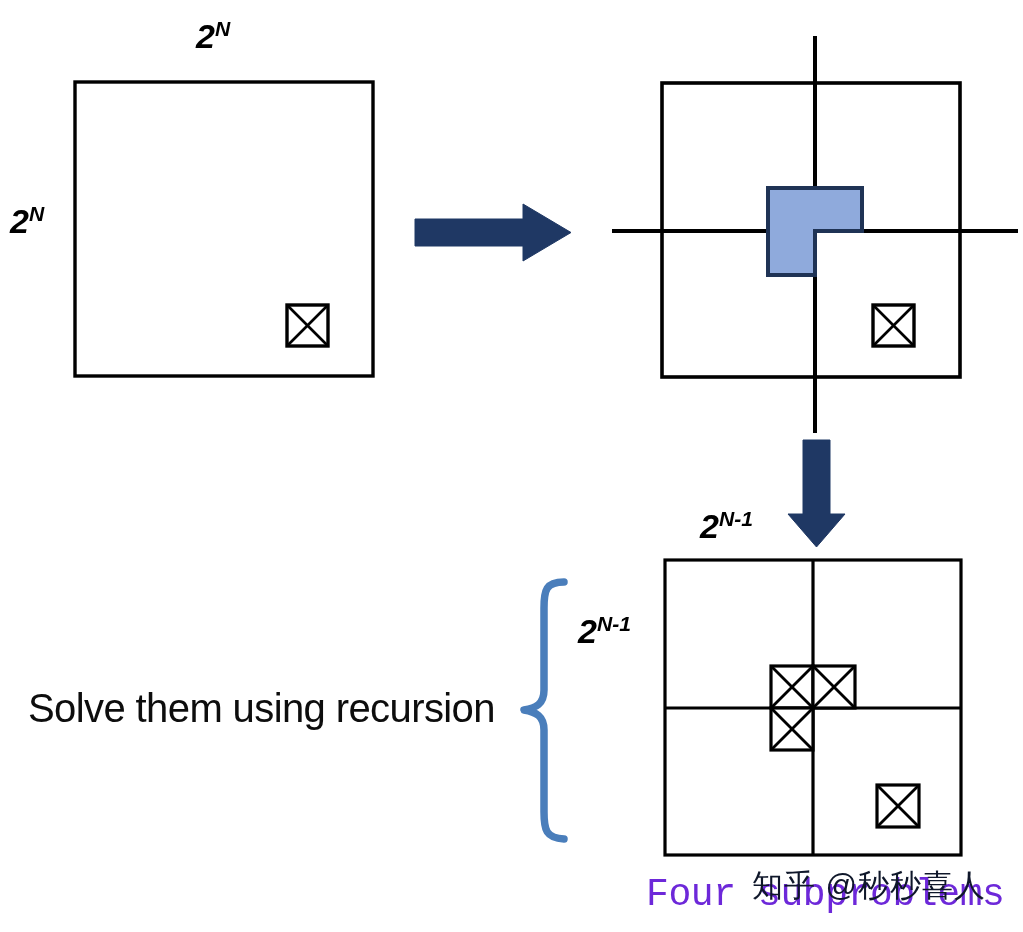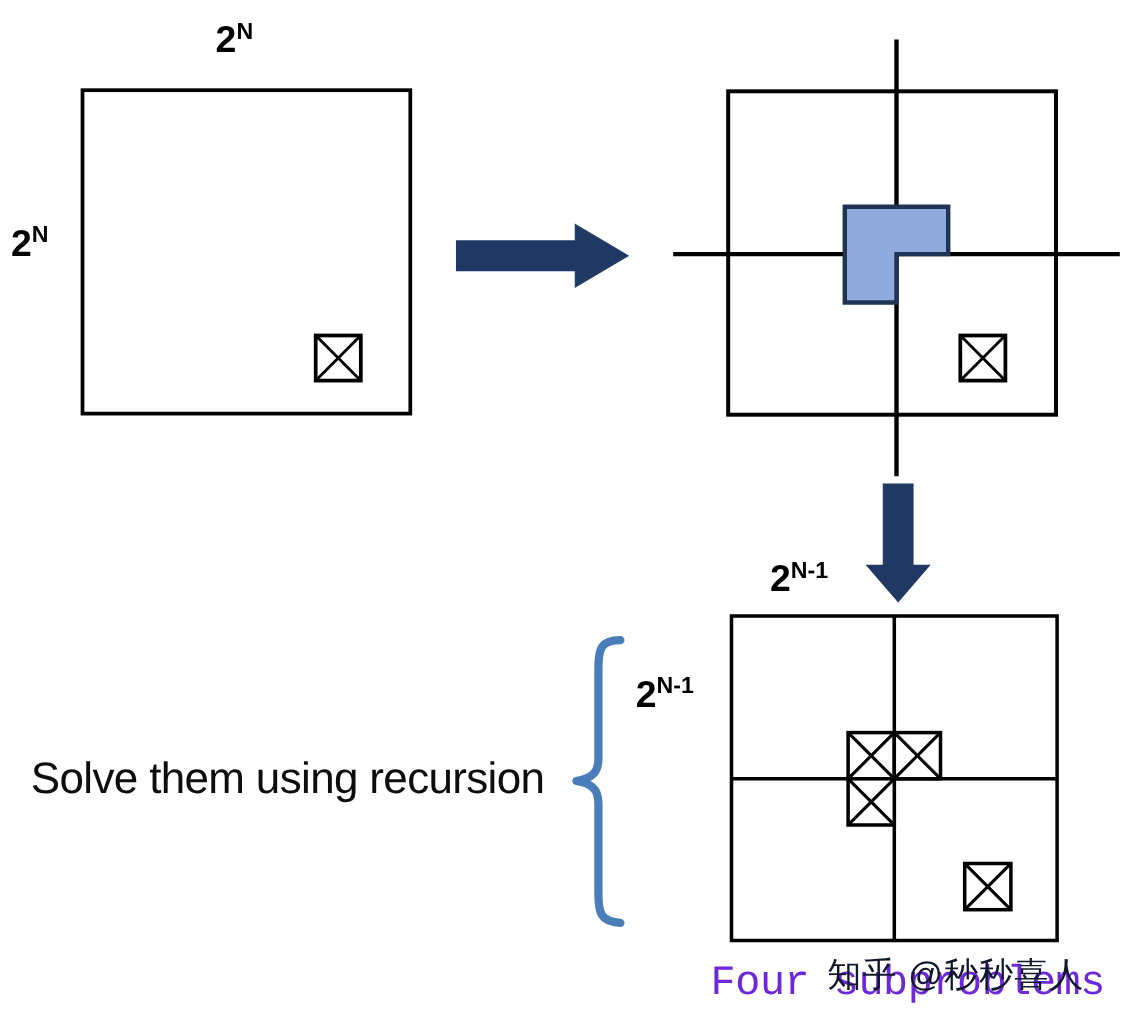--- a/index.html
+++ b/index.html
@@ -22,20 +22,21 @@
 
   
   .lbl {
     position: absolute;
     color: #000000;
     font-family: "Liberation Sans", sans-serif;
     font-weight: bold;
     white-space: nowrap;
     line-height: 1;
     user-select: none;
+    font-style: italic;
   }
   .lbl .sup {
     font-size: 0.62em;
     vertical-align: super;
     font-weight: bold;
     letter-spacing: 0px;
   }
   .pow { font-size: 34px; }
 
   .sentence {

